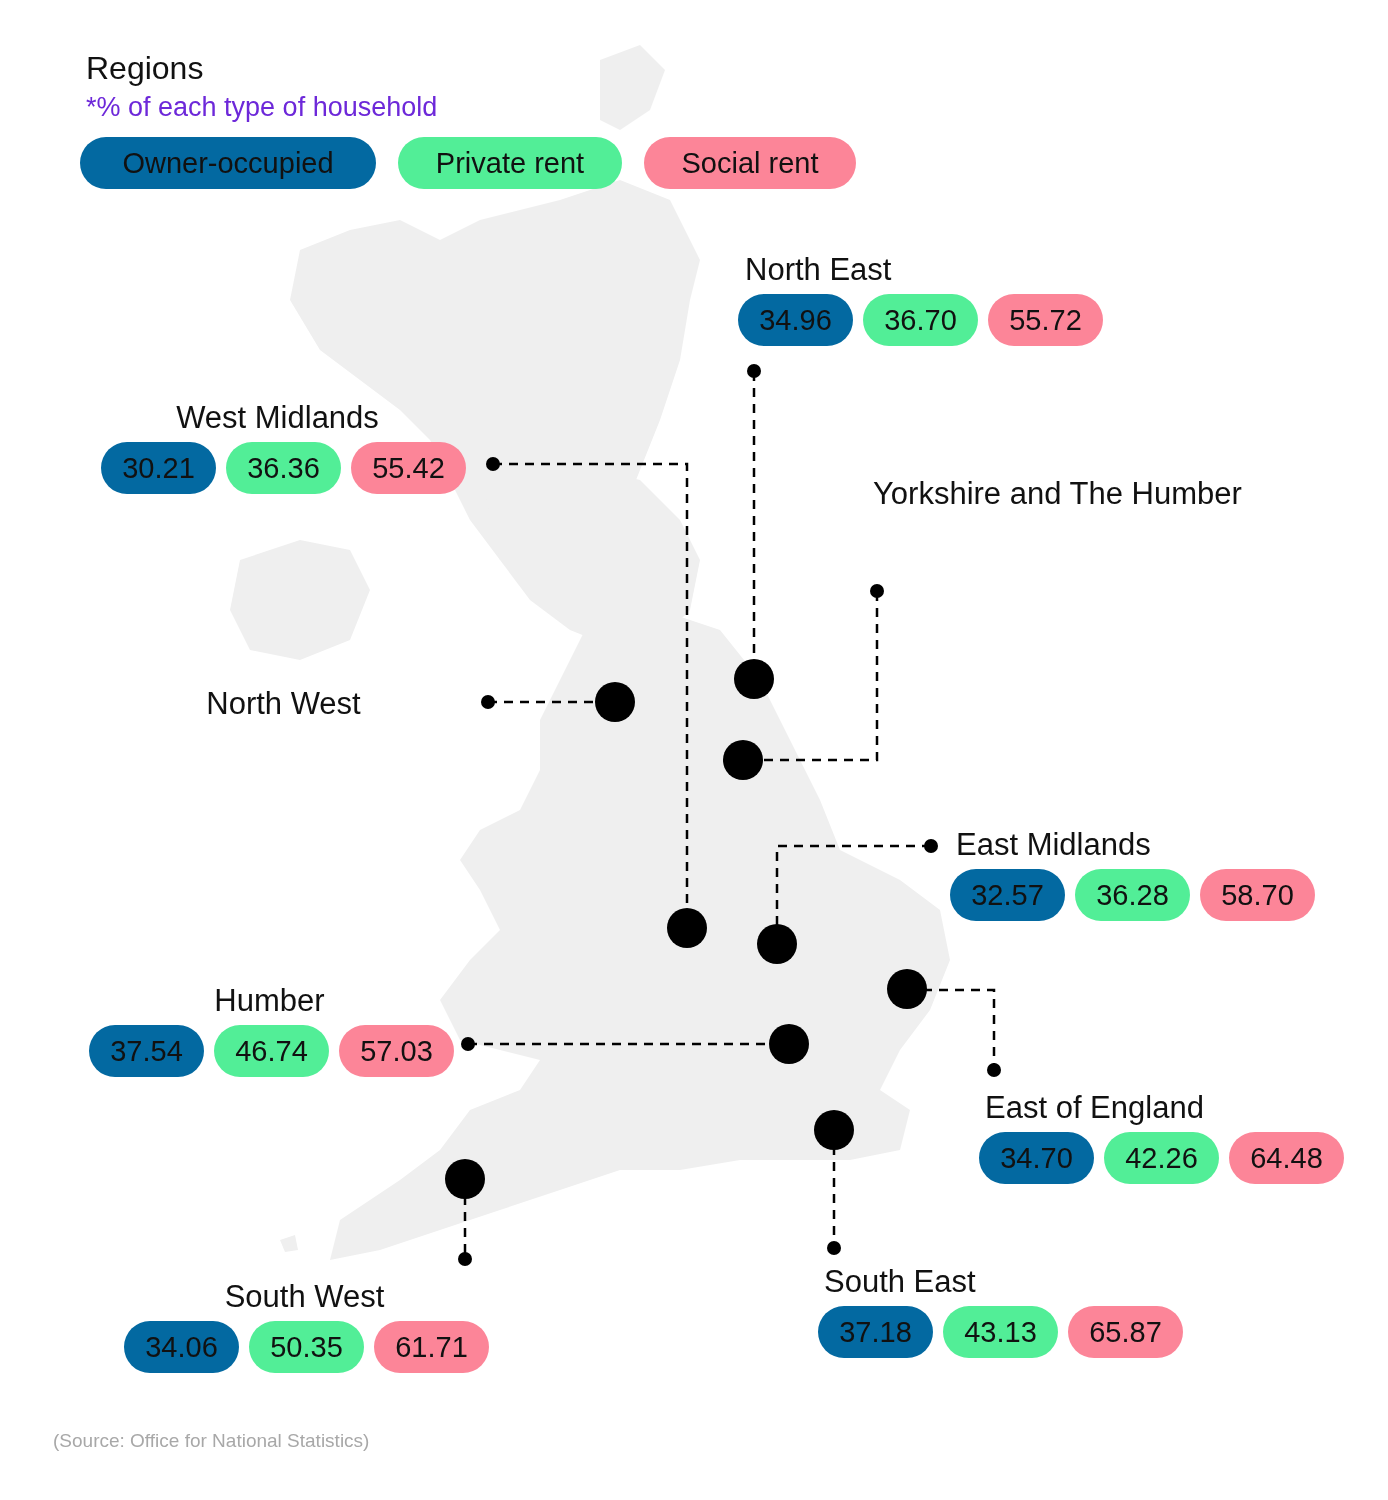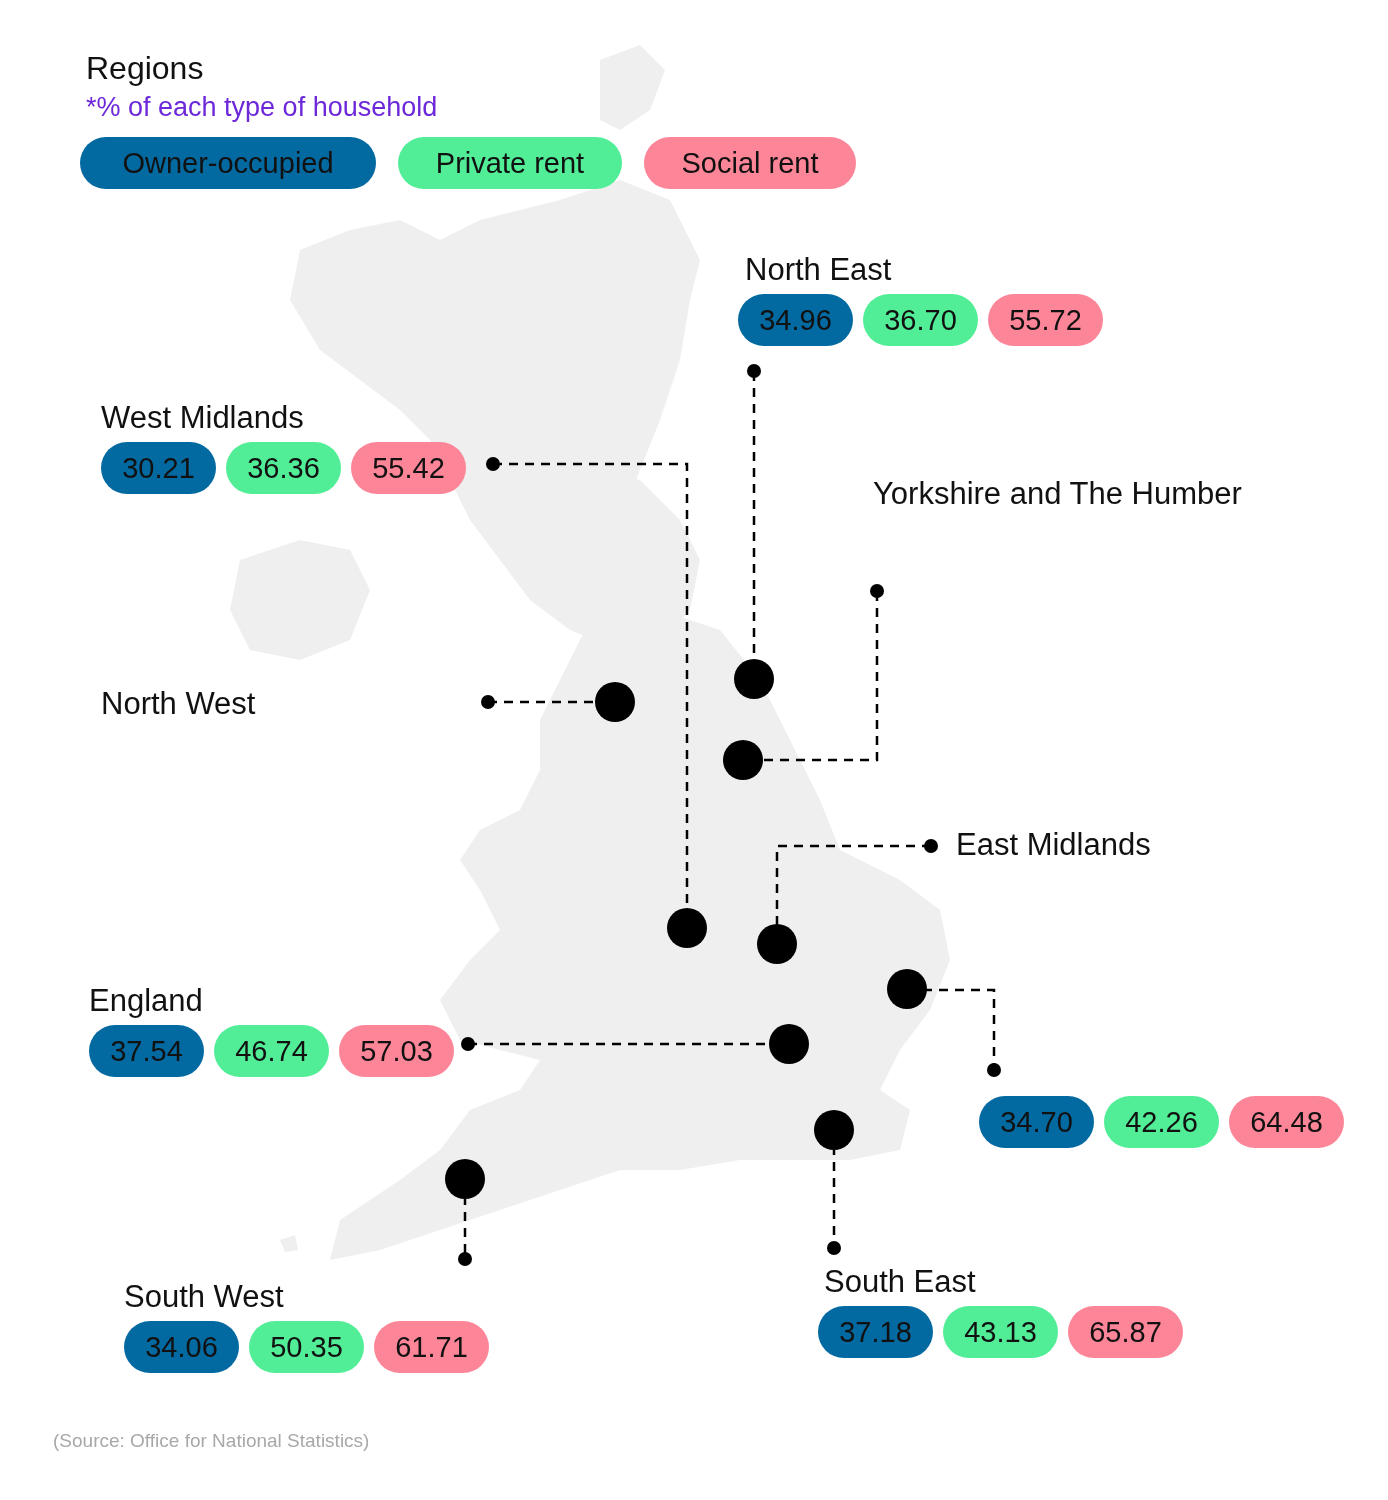--- a/index.html
+++ b/index.html
@@ -12,21 +12,21 @@
   .legend .pill { height: 52px; border-radius: 26px; font-size: 29px; padding: 0 30px;
                   display: flex; align-items: center; justify-content: center; color: #111; }
   .blue { background: #0369a1; }
   .green { background: #52ee97; }
   .red { background: #fc8598; }
   .region { position: absolute; }
   .region .name { font-size: 31px; color: #111; white-space: nowrap; line-height: 36px; }
   .region .vals { display: flex; gap: 10px; margin-top: 6px; }
   .region .vals .pill { width: 115px; height: 52px; border-radius: 26px; font-size: 29px;
                         display: flex; align-items: center; justify-content: center; color: #111; }
-  .right-name .name { text-align: left; }
+  .right-name .name { text-align: center; }
   .source { position: absolute; left: 53px; top: 1430px; font-size: 19px; color: #a8a8a8; }
 </style>
 </head>
 <body>
 
 <svg class="map" viewBox="0 0 1388 1500" xmlns="http://www.w3.org/2000/svg">
 
   <g fill="#efefef">
 
     <path d="M600,60 L640,45 L665,70 L650,110 L620,130 L600,120 Z"></path>
@@ -115,32 +115,38 @@
 <div class="region" style="left:867px; top:476px;">
   <div class="name" style="padding-left:6px;">Yorkshire and The Humber</div>
 </div>
 
 <div class="region right-name" style="left:101px; top:686px; width:365px;">
   <div class="name">North West</div>
 </div>
 
 <div class="region" style="left:950px; top:827px;">
   <div class="name" style="padding-left:6px;">East Midlands</div>
+  <div class="vals">
+    <div class="pill blue">32.57</div>
+    <div class="pill green">36.28</div>
+    <div class="pill red">58.70</div>
+  </div>
 </div>
 
 <div class="region right-name" style="left:89px; top:983px; width:365px;">
-  <div class="name" style="padding-right:4px;">England</div>
+  <div class="name" style="padding-right:4px;">Humber</div>
   <div class="vals">
     <div class="pill blue">37.54</div>
     <div class="pill green">46.74</div>
     <div class="pill red">57.03</div>
   </div>
 </div>
 
 <div class="region" style="left:979px; top:1090px;">
+  <div class="name" style="padding-left:6px;">East of England</div>
   <div class="vals">
     <div class="pill blue">34.70</div>
     <div class="pill green">42.26</div>
     <div class="pill red">64.48</div>
   </div>
 </div>
 
 <div class="region" style="left:818px; top:1264px;">
   <div class="name" style="padding-left:6px;">South East</div>
   <div class="vals">

